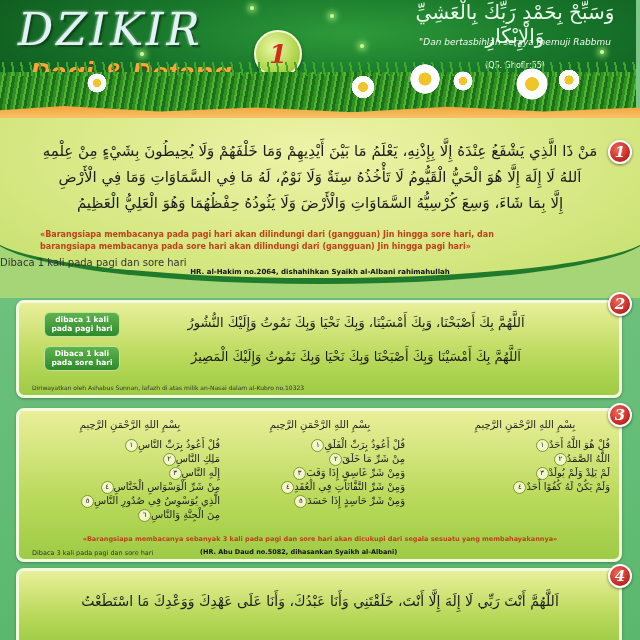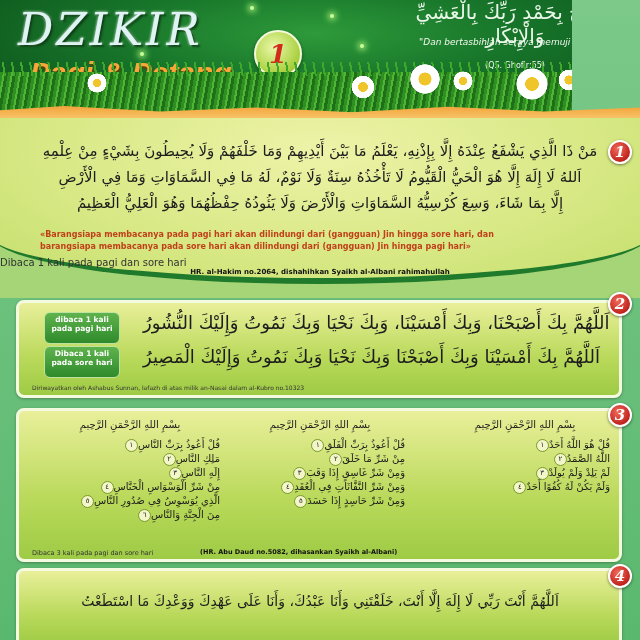--- a/index.html
+++ b/index.html
@@ -1,18 +1,18 @@
 <!DOCTYPE html>
 <html><head>
 <meta charset="utf-8">
 <style>
 *{box-sizing:border-box;margin:0;padding:0}
 html,body{width:640px;height:640px;overflow:hidden;background:#5fbf72;font-family:"DejaVu Sans",sans-serif}
 #root{position:relative;width:640px;height:640px;background:linear-gradient(#7cc98a,#5ab86e)}
-.header{position:absolute;left:0;top:0;width:572px;height:112px;background:radial-gradient(ellipse at 55% 30%,#2e9a3a 0%,#17752a 45%,#0c4f1a 100%);overflow:hidden}
+.header{position:absolute;left:0;top:0;width:636px;height:112px;background:radial-gradient(ellipse at 55% 30%,#2e9a3a 0%,#17752a 45%,#0c4f1a 100%);overflow:hidden}
 .grass{position:absolute;left:0;bottom:0;width:100%;height:40px;background:repeating-linear-gradient(100deg,#2f8f22 0 3px,#4fb535 3px 5px,#1f6e18 5px 8px);}
 .grass:before{content:"";position:absolute;left:0;top:-10px;width:100%;height:14px;background:repeating-linear-gradient(80deg,transparent 0 4px,#3da82a 4px 6px,transparent 6px 9px)}
 .title{position:absolute;left:18px;top:4px;font-family:"DejaVu Serif",serif;font-size:44px;color:#dff3f4;letter-spacing:3px;text-shadow:2px 2px 2px #0a3f12,0 0 3px #fff;font-style:italic}
 .subtitle{position:absolute;left:30px;top:56px;font-family:"Liberation Sans",sans-serif;font-size:30px;font-weight:bold;font-style:italic;color:#f7a63a;text-shadow:1px 2px 2px #6a3a00}
 .badge-big{position:absolute;left:254px;top:30px;width:48px;height:48px;border-radius:50%;background:radial-gradient(circle at 40% 35%,#eaf7a8,#a7cf3b 70%,#6f9a1e);border:2px solid #f4f9d9;color:#d22b1e;font:bold italic 26px "DejaVu Serif",serif;text-align:center;line-height:44px;box-shadow:0 2px 4px rgba(0,0,0,.4)}
 .ayah{position:absolute;left:400px;top:0;width:230px;text-align:center;color:#e9f7e9;font-size:20px;font-family:"DejaVu Sans",sans-serif;direction:rtl}
 .tr{position:absolute;left:400px;top:36px;width:230px;text-align:center;color:#f4f8f0;font-size:9px;font-style:italic;line-height:12px}
 .ref{position:absolute;left:400px;top:61px;width:230px;text-align:center;color:#f4f8f0;font-size:8px}
 .flower{position:absolute;border-radius:50%;background:radial-gradient(circle,#f0c52a 0 26%,#fff 28% 60%,rgba(255,255,255,0) 62%)}
 .dot{position:absolute;width:4px;height:4px;border-radius:50%;background:#c9ff9a;box-shadow:0 0 6px 2px #a9f07a}
@@ -22,22 +22,22 @@
 .num{position:absolute;width:24px;height:24px;border-radius:50%;background:radial-gradient(circle at 40% 35%,#f26a5a,#c0231d 70%,#8a1412);border:2px solid #fff;color:#fff;font:bold italic 15px "DejaVu Serif",serif;text-align:center;line-height:20px;box-shadow:0 1px 3px rgba(0,0,0,.5)}
 .arab{direction:rtl;font-family:"DejaVu Sans",sans-serif;color:#1d1d1d;text-align:center}
 .s1-text{position:absolute;left:30px;top:138px;width:580px;font-size:15px;line-height:26px}
 .s1-virtue{position:absolute;left:40px;top:229px;width:560px;text-align:left;color:#c0401a;font-size:8px;font-weight:bold;line-height:12px}
 .s1-note{position:absolute;left:0;top:257px;width:640px;font-size:10px;color:#333}
 .s1-src{position:absolute;left:0;top:268px;width:640px;text-align:center;font-size:7px;color:#111;font-weight:bold}
 .panel{position:absolute;left:16px;width:606px;border:3px solid #f4fae0;border-radius:8px;background:linear-gradient(#e9ef9a,#b9d95a 60%,#9ecb45);box-shadow:0 1px 3px rgba(0,0,0,.3)}
 .p2{top:300px;height:98px}
 .p3{top:408px;height:154px}
 .p4{top:568px;height:80px}
-.pill{position:absolute;left:44px;width:76px;height:32px;border-radius:6px;background:linear-gradient(#5fb34d,#2f8a2b);border:1px solid #bfe39c;color:#fff;font-size:7.5px;font-weight:bold;text-align:center;line-height:9px;padding-top:2px}
-.p2-line{position:absolute;left:143px;width:480px;font-size:18px;line-height:22px;text-align:left}
+.pill{position:absolute;left:44px;width:76px;height:25px;border-radius:6px;background:linear-gradient(#5fb34d,#2f8a2b);border:1px solid #bfe39c;color:#fff;font-size:7.5px;font-weight:bold;text-align:center;line-height:9px;padding-top:2px}
+.p2-line{position:absolute;left:116px;width:480px;font-size:13px;line-height:22px;text-align:center}
 .p2-src{position:absolute;left:32px;top:384px;font-size:6px;color:#333}
 .col{position:absolute;top:418px;width:170px;font-size:10px;line-height:14px;text-align:right}
 .bism{font-size:10px;text-align:center;margin-bottom:6px}
 .v{display:block}
 .vn{display:inline-block;width:13px;height:13px;border-radius:50%;border:1px solid #7a9a2a;background:#f2f6c8;font-size:7px;line-height:11px;text-align:center;margin-left:3px;vertical-align:middle}
 .p3-virtue{position:absolute;left:0;top:535px;width:640px;text-align:center;color:#c0401a;font-size:6.5px;font-weight:bold}
 .p3-note{position:absolute;left:32px;top:549px;font-size:6.5px;color:#333}
 .p3-src{position:absolute;left:200px;top:548px;width:240px;font-size:6.5px;color:#111;font-weight:bold}
 .p4-text{position:absolute;left:40px;top:590px;width:560px;font-size:14px;line-height:22px}
 </style>
@@ -116,20 +116,21 @@
   <div class="arab col" style="left:40px;width:180px">
     <div class="bism">بِسْمِ اللهِ الرَّحْمَنِ الرَّحِيمِ</div>
     <span class="v"><span>قُلْ أَعُوذُ بِرَبِّ النَّاسِ</span><span class="vn">١</span></span>
     <span class="v"><span>مَلِكِ النَّاسِ</span><span class="vn">٢</span></span>
     <span class="v"><span>إِلَهِ النَّاسِ</span><span class="vn">٣</span></span>
     <span class="v"><span>مِنْ شَرِّ الْوَسْوَاسِ الْخَنَّاسِ</span><span class="vn">٤</span></span>
     <span class="v"><span>الَّذِي يُوَسْوِسُ فِي صُدُورِ النَّاسِ</span><span class="vn">٥</span></span>
     <span class="v"><span>مِنَ الْجِنَّةِ وَالنَّاسِ</span><span class="vn">٦</span></span>
   </div>
 
+  <div class="p3-virtue">«Barangsiapa membacanya sebanyak 3 kali pada pagi dan sore hari akan dicukupi dari segala sesuatu yang membahayakannya»</div>
   <div class="p3-note">Dibaca 3 kali pada pagi dan sore hari</div>
   <div class="p3-src">(HR. Abu Daud no.5082, dihasankan Syaikh al-Albani)</div>
 
   <div class="panel p4"></div>
   <div class="num" style="left:608px;top:564px">4</div>
   <div class="arab p4-text">
     <div>اَللَّهُمَّ أَنْتَ رَبِّي لَا إِلَهَ إِلَّا أَنْتَ، خَلَقْتَنِي وَأَنَا عَبْدُكَ، وَأَنَا عَلَى عَهْدِكَ وَوَعْدِكَ مَا اسْتَطَعْتُ</div>
   </div>
 
 </div>

